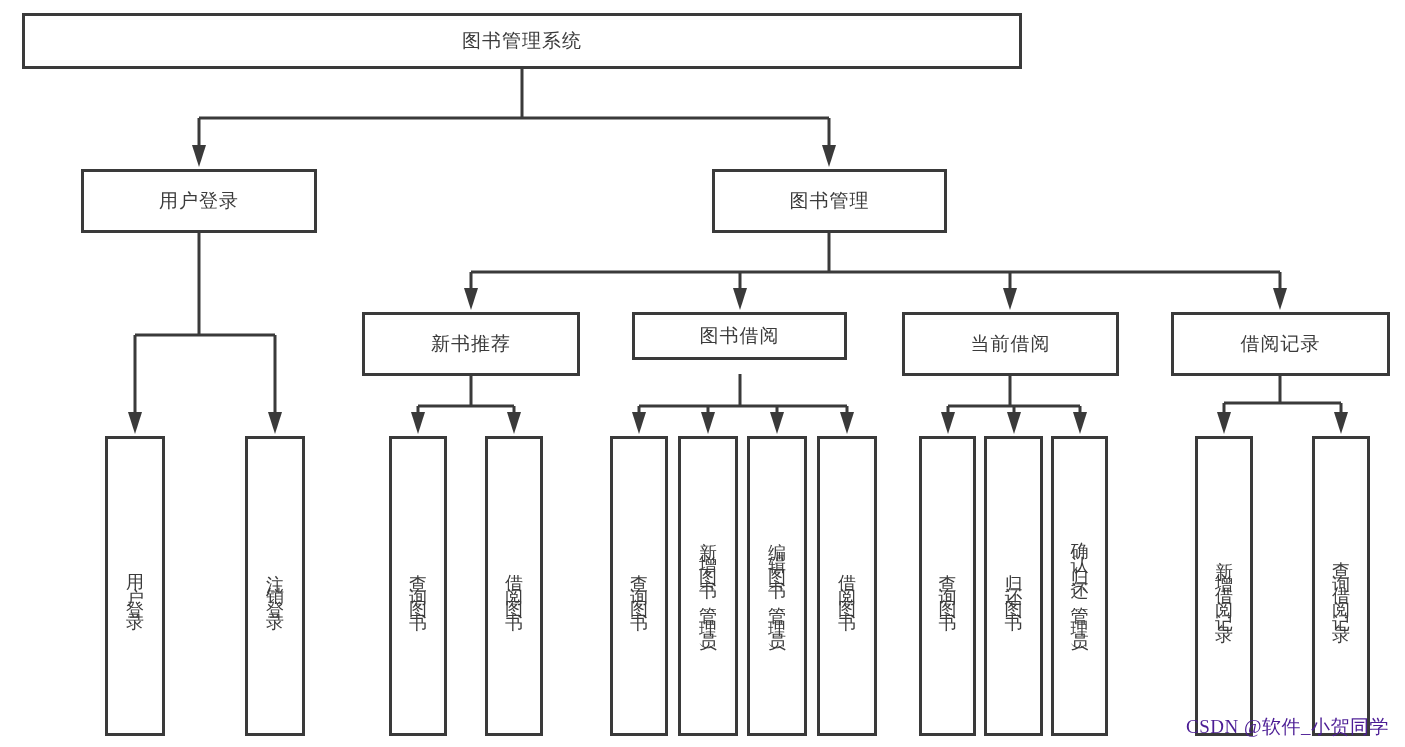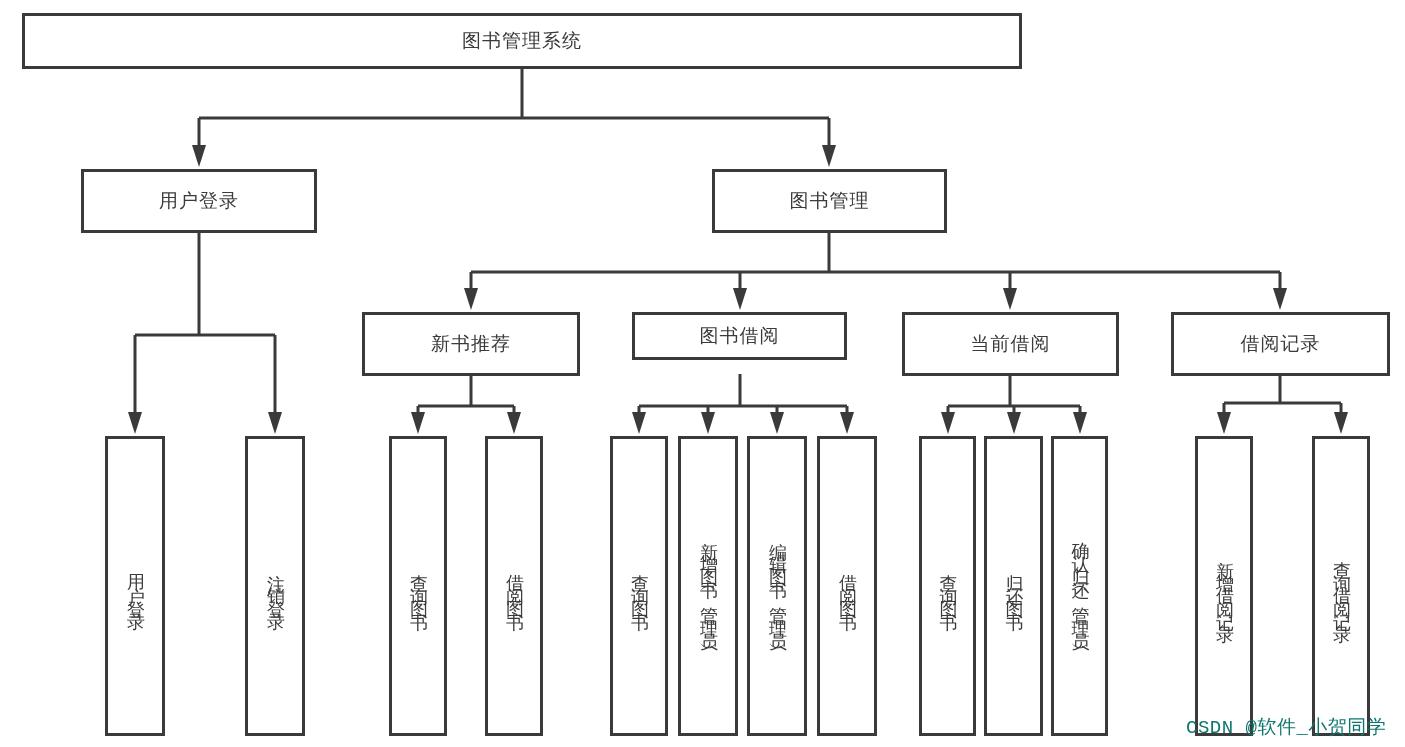--- a/index.html
+++ b/index.html
@@ -1,20 +1,20 @@
 <!DOCTYPE html>
 <html><head>
 <meta charset="utf-8">
 <style>
   html,body{margin:0;padding:0;background:#ffffff;}
   .canvas{
     position:relative;
     width:1405px;height:747px;
     background:#ffffff;
-    font-family:Liberation Mono, monospace;
+    font-family:Liberation Serif, serif;
     overflow:hidden;
   }
   .connectors{
     position:absolute;left:0;top:0;z-index:1;
   }
   .node{
     position:absolute;
     box-sizing:border-box;
     background:#ffffff;
     border:3px solid #3a3a3a;
@@ -39,21 +39,21 @@
     writing-mode:vertical-rl;
     letter-spacing:13px;
     line-height:1;
     text-align:center;
   }
   .watermark{
     position:absolute;
     left:1186px;top:714px;
     z-index:10;
     font-size:19px;
-    color:#0f766e;
+    color:#4c1d95;
     letter-spacing:0.5px;
     white-space:nowrap;
   }
 </style>
 </head>
 <body>
 
 <div class="canvas">
 
   <svg class="connectors" width="1405" height="747" aria-hidden="true">

